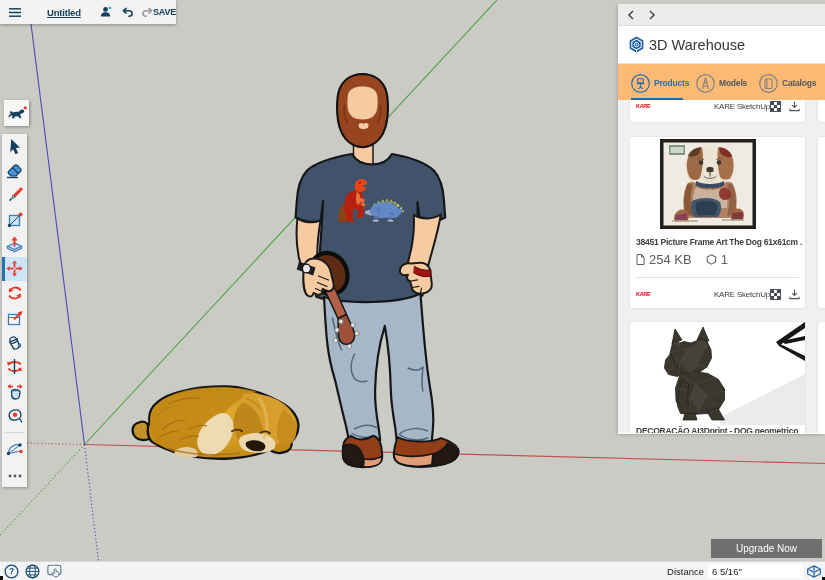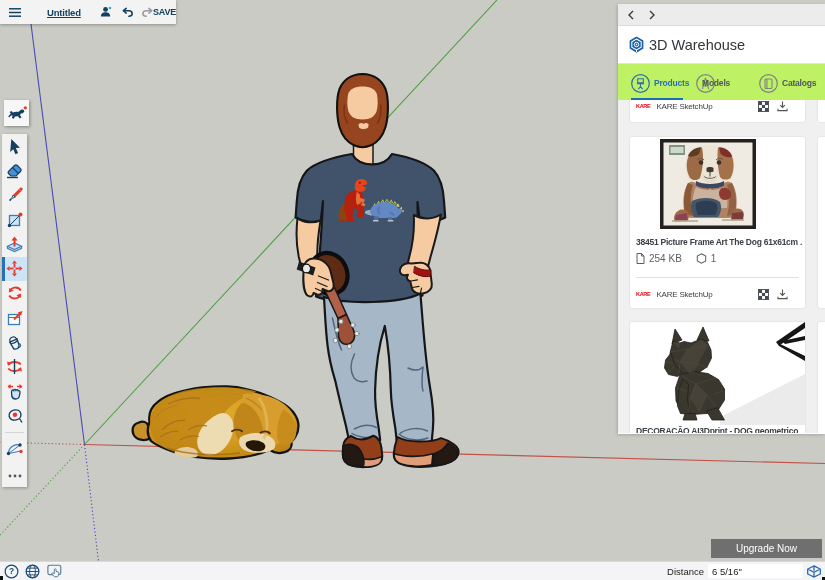--- a/index.html
+++ b/index.html
@@ -21,26 +21,26 @@
   .ticon { width:25px; height:24.5px; display:flex; align-items:center; justify-content:center; position:relative; }
   .ticon.sel { background:#cde3f6; }
   .ticon.sel:before { content:""; position:absolute; left:0; top:0; width:3px; height:24.5px; background:#2471b8; }
 
   
   #panel { position:absolute; left:618px; top:4px; width:207px; height:430px; background:#fff; z-index:4;
      box-shadow:-1px 1px 3px rgba(0,0,0,.18); }
   #pnav { height:22px; background:#ececec; border-bottom:1px solid #dcdcdc; display:flex; align-items:center; }
   #phead { height:38px; display:flex; align-items:center; border-bottom:1px solid #e3e3e3; background:#fff; }
   #phead .t { font-size:14.5px; color:#32373c; margin-left:5px; }
-  #ptabs { height:36px; display:flex; align-items:center; background:#bef264; position:relative; }
+  #ptabs { height:36px; display:flex; align-items:center; background:#fdba74; position:relative; }
   .tab { position:absolute; font-weight:bold; font-size:8.5px; letter-spacing:-0.2px; }
   #pscroll { background:#f0f0f1; height:333px; position:relative; overflow:hidden; }
   .card { position:absolute; left:12px; width:175px; background:#fff; border-radius:2px; box-shadow:0 0 2px rgba(0,0,0,.14); }
   .sliver { position:absolute; left:200px; width:7px; background:#fff; border-radius:2px 0 0 2px; box-shadow:0 0 2px rgba(0,0,0,.14); }
-  .ftr { position:absolute; left:6px; right:17px; height:22px; display:flex; align-items:center; }
+  .ftr { position:absolute; left:6px; right:5px; height:22px; display:flex; align-items:center;text-align:right; }
   .kare { color:#e30613; font-size:5.5px; font-weight:bold; letter-spacing:-0.3px; }
   .ftr .nm { font-size:8px; color:#3c4146; margin-left:6px; flex:1; letter-spacing:-0.2px; }
 
   
   #upg { position:absolute; left:711px; top:539px; width:111px; height:19px; background:#6f6f6f;
      color:#fff; font-size:10px; display:flex; align-items:center; justify-content:center; z-index:6; }
   #sbar { position:absolute; left:0; top:561px; width:825px; height:19px; background:#f4f4f6;
      border-top:1px solid #d8d8d8; display:flex; align-items:center; z-index:6; }
   #sbar .msg { font-size:9.2px; color:#3f3f3f; margin-left:7px; white-space:nowrap; letter-spacing:-0.1px; }
   #sbar .dist { font-size:9.5px; color:#222; }
@@ -364,21 +364,21 @@
   <div id="ptabs">
     <svg width="19" height="19" viewBox="0 0 19 19" style="position:absolute;left:13px;top:9.5px;">
         <circle cx="9.5" cy="9.5" r="8.8" fill="none" stroke="#2a6fb5" stroke-width="1.2"></circle>
         <path d="M6.7 4.8 h5.6 v4 h-5.6 z M6 9.8 h7 M9.5 10 v3 M7.2 15.2 l2.3-2.4 2.3 2.4" fill="none" stroke="#2a6fb5" stroke-width="1.1"></path>
       </svg>
     <span class="tab" style="color:#2a6fb5; left:36px; top:14px;">Products</span>
     <svg width="19" height="19" viewBox="0 0 19 19" style="position:absolute;left:78px;top:9.5px;">
         <circle cx="9.5" cy="9.5" r="8.8" fill="none" stroke="#7d8287" stroke-width="1.2"></circle>
         <path d="M9.5 3.8 L12.6 15.2 M9.5 3.8 L6.4 15.2 M7 12 h5 M7.8 8.6 h3.4" fill="none" stroke="#7d8287" stroke-width="1.1"></path>
       </svg>
-    <span class="tab" style="color:#52575c; left:84px; top:14px;">Models</span>
+    <span class="tab" style="color:#52575c; left:101px; top:14px;">Models</span>
     <svg width="19" height="19" viewBox="0 0 19 19" style="position:absolute;left:141px;top:9.5px;">
         <circle cx="9.5" cy="9.5" r="8.8" fill="none" stroke="#7d8287" stroke-width="1.2"></circle>
         <rect x="6" y="5" width="7" height="9.5" rx="1" fill="none" stroke="#7d8287" stroke-width="1.1"></rect>
         <path d="M7.9 5 v9.5" stroke="#7d8287" stroke-width="1.1"></path>
       </svg>
     <span class="tab" style="color:#52575c; left:164px; top:14px;">Catalogs</span>
     <div style="position:absolute; left:13px; top:33.5px; width:52px; height:2.5px; background:#1f6cb4;"></div>
   </div>
   <div id="pscroll">
 
@@ -437,21 +437,21 @@
 
           <path d="M14 80 C14 75 17 71 22 70.5 C26 70 29 73 29 77 L28 82 L15 82.5 Z" fill="#a06a45"></path>
           <path d="M16 76 L27 74 L27.5 81 L15 81.5 Z" fill="#8e4156"></path>
           <path d="M71 79 C70 74 72 70 77 69.5 C81 69 84 72 84 76 L83 81 L71 81.5 Z" fill="#a06a45"></path>
           <path d="M72 74 L83 73 L83 80 L72 80.5 Z" fill="#7e3b3b"></path>
           <path d="M12 82 h26 M62 81 h22" stroke="#b4a58c" stroke-width="1.5"></path>
         </g>
 
       </svg>
       <div style="position:absolute; left:6px; top:100px; width:166px; font-size:8.5px; letter-spacing:-0.25px; font-weight:bold; color:#3c4146; white-space:nowrap; overflow:hidden;">38451 Picture Frame Art The Dog 61x61cm ...</div>
-      <div style="position:absolute; left:6px; top:116px; height:12px; display:flex; color:#5a5f64; font-size:10px;">
+      <div style="position:absolute; left:6px; top:116px; height:12px; display:flex; align-items:center; color:#5a5f64; font-size:13px;">
         <svg width="9" height="11" viewBox="0 0 9 11">
             <path d="M1 0.5 h4.5 L8 3 V10.5 H1 Z" fill="none" stroke="#5a5f64" stroke-width="1"></path>
             <path d="M5.5 0.5 V3 H8" fill="none" stroke="#5a5f64" stroke-width="1"></path>
           </svg>
         <span style="margin-left:4px;">254 KB</span>
         <svg width="11" height="11" viewBox="0 0 12 12" style="margin-left:14px;">
             <path d="M6 0.8 L10.6 3.4 V8.6 L6 11.2 L1.4 8.6 V3.4 Z" fill="none" stroke="#5a5f64" stroke-width="1.1"></path>
           </svg>
         <span style="margin-left:4px;">1</span>
       </div>

